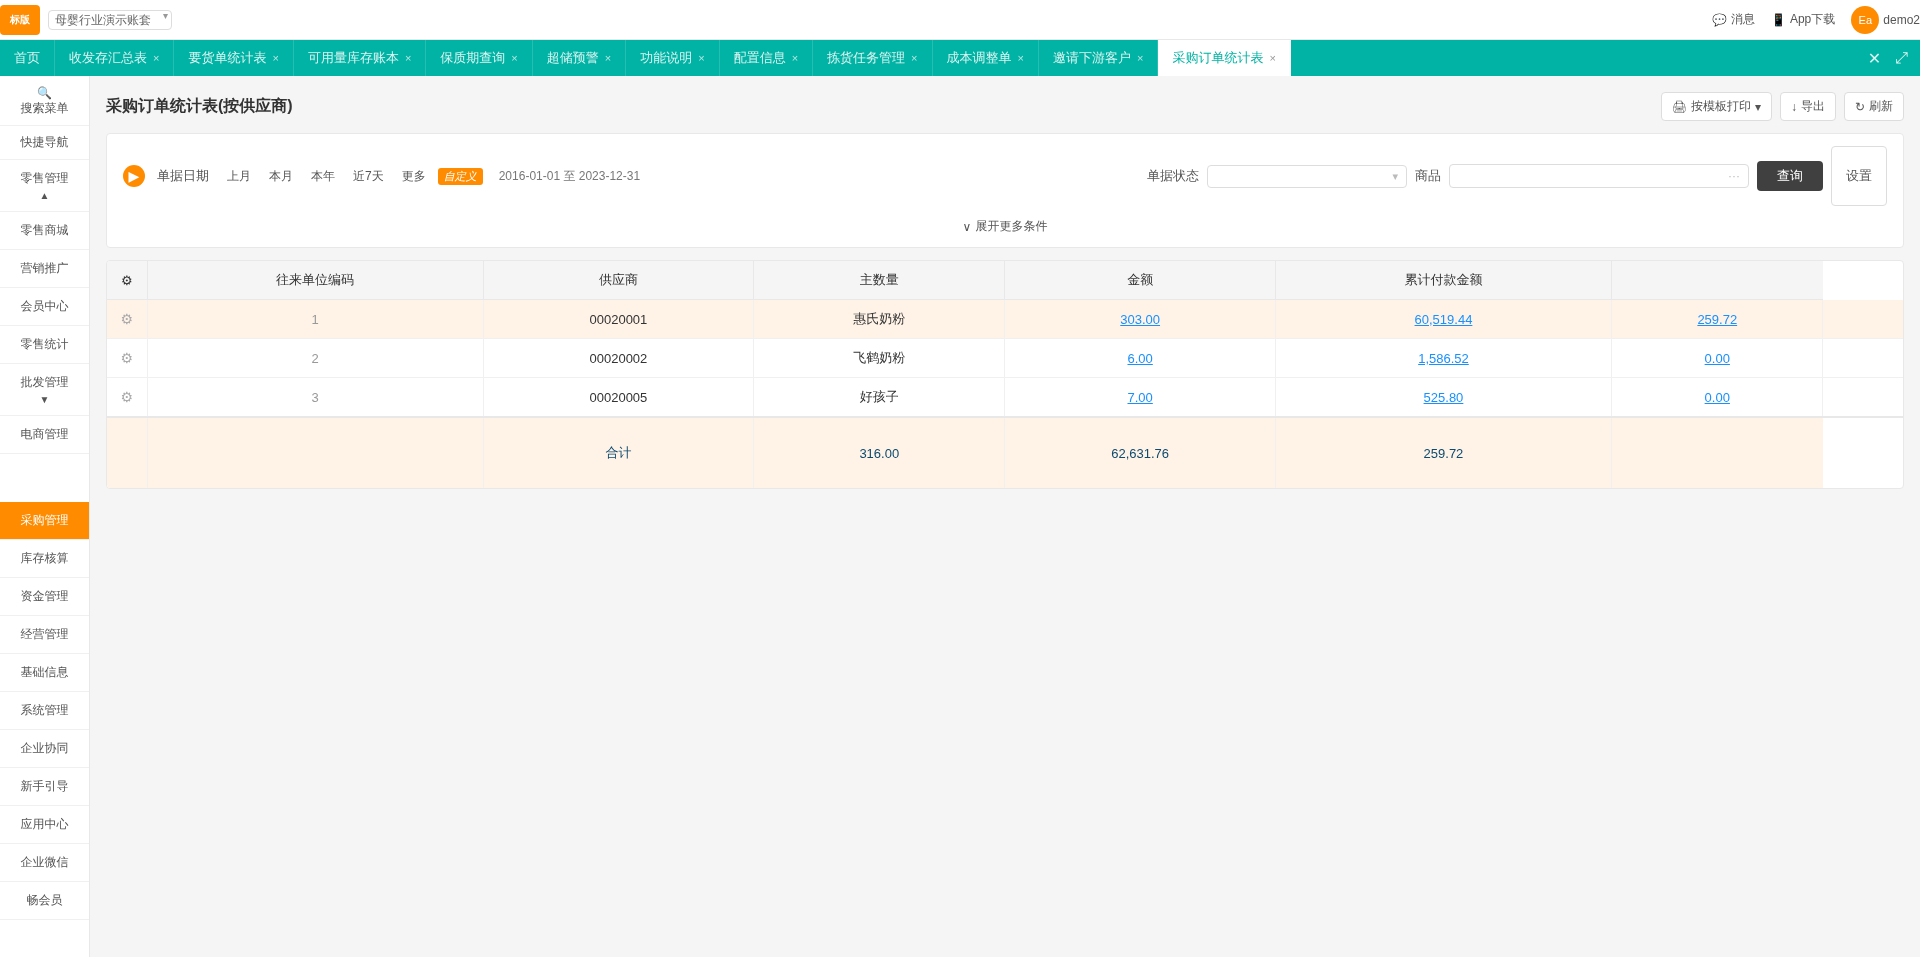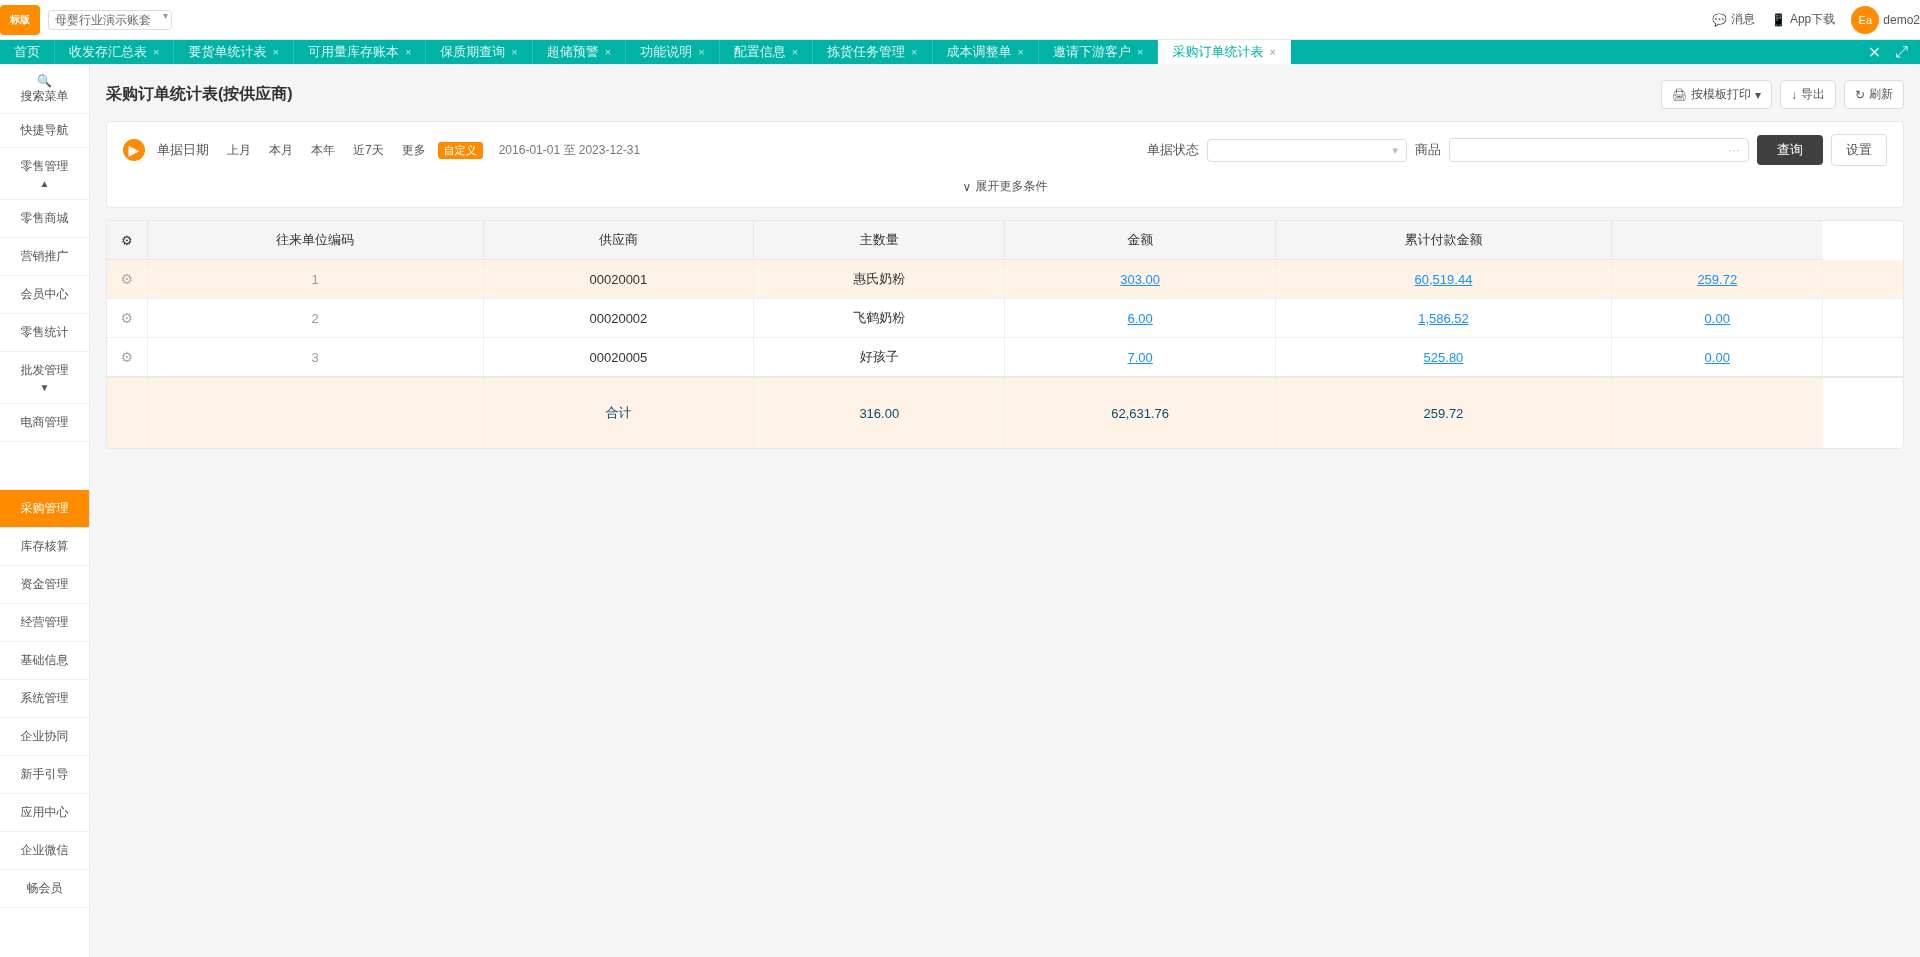--- a/index.html
+++ b/index.html
@@ -22,21 +22,21 @@
     .breadcrumb-wrapper::after { content: "▾"; position: absolute; right: 4px; font-size: 10px; color: #999; pointer-events: none; }
     .top-bar-right { display: flex; align-items: center; gap: 16px; }
     .top-bar-icon { display: flex; align-items: center; gap: 4px; font-size: 12px; color: #555; cursor: pointer; }
     .avatar { width: 28px; height: 28px; border-radius: 50%; background: #ff8c00; display: flex; align-items: center; justify-content: center; color: #fff; font-size: 11px; }
 
     
     .tabs-nav {
       background: #00b3a4;
       display: flex;
       align-items: center;
-      height: 24px;
+      height: 36px;
       overflow-x: auto;
       flex-shrink: 0;
       text-align: center;
     }
     .tabs-nav::-webkit-scrollbar { display: none; }
     .tab-item {
       display: flex;
       align-items: center;
       padding: 0 14px;
       height: 100%;
@@ -185,20 +185,21 @@
       cursor: pointer;
       padding: 2px 6px;
       border-radius: 3px;
     }
     .date-custom-badge {
       background: #ff8c00;
       color: #fff;
       font-size: 11px;
       padding: 1px 6px;
       border-radius: 3px;
+      font-style: italic;
     }
     .date-range-text { font-size: 12px; color: #777; }
     .filter-select-wrapper {
       display: flex;
       align-items: center;
       border: 1px solid #ddd;
       border-radius: 4px;
       background: #fff;
       padding: 4px 8px;
       min-width: 200px;
@@ -235,21 +236,21 @@
       border: none;
       border-radius: 4px;
       padding: 6px 20px;
       font-size: 13px;
       cursor: pointer;
     }
     .btn-settings {
       border: 1px solid #ddd;
       background: #fff;
       border-radius: 4px;
-      padding: 6px 14px;
+      padding: 20px 14px;
       font-size: 13px;
       cursor: pointer;
       color: #555;
     }
 
     
     .table-container { background: #fff; border: 1px solid #e8e8e8; border-radius: 4px; overflow: hidden; }
     table { width: 100%; border-collapse: collapse; }
     thead tr { background: #f5f5f5; }
     thead th {

